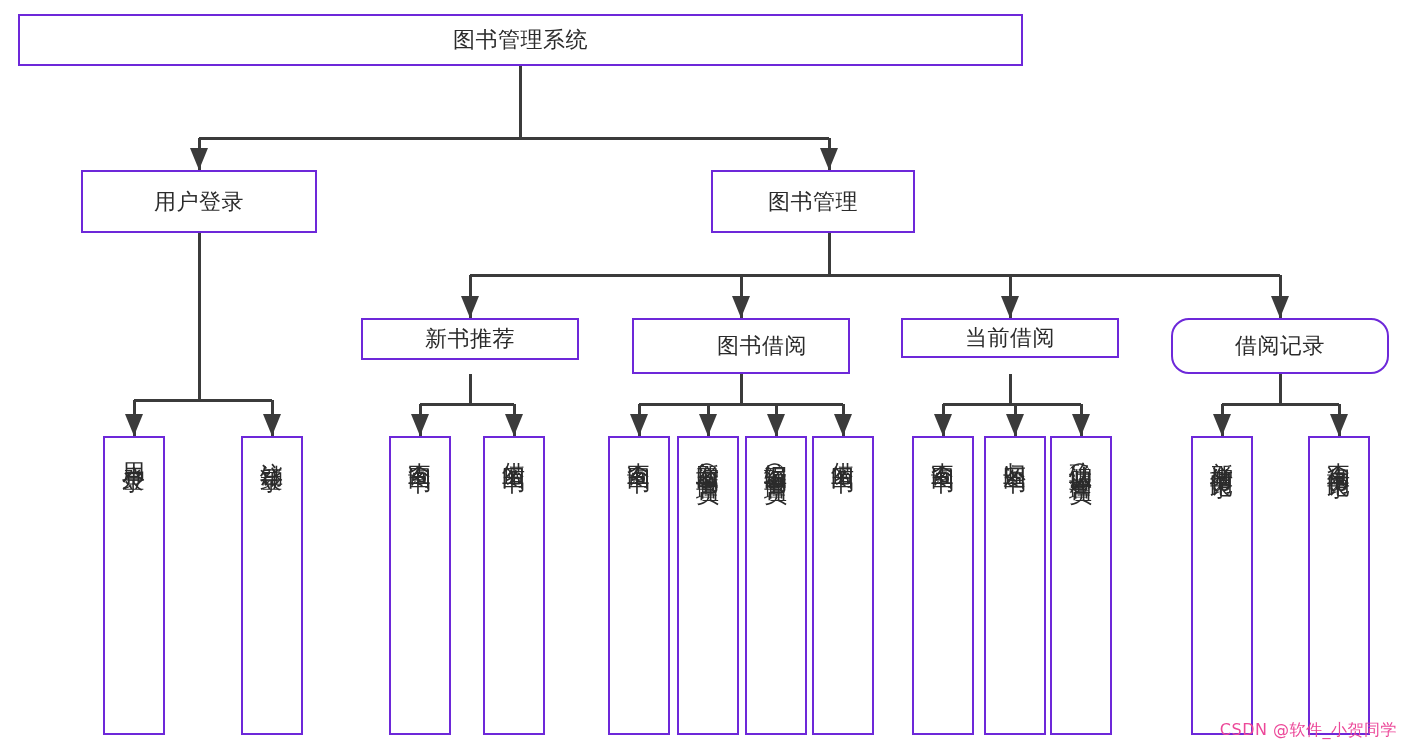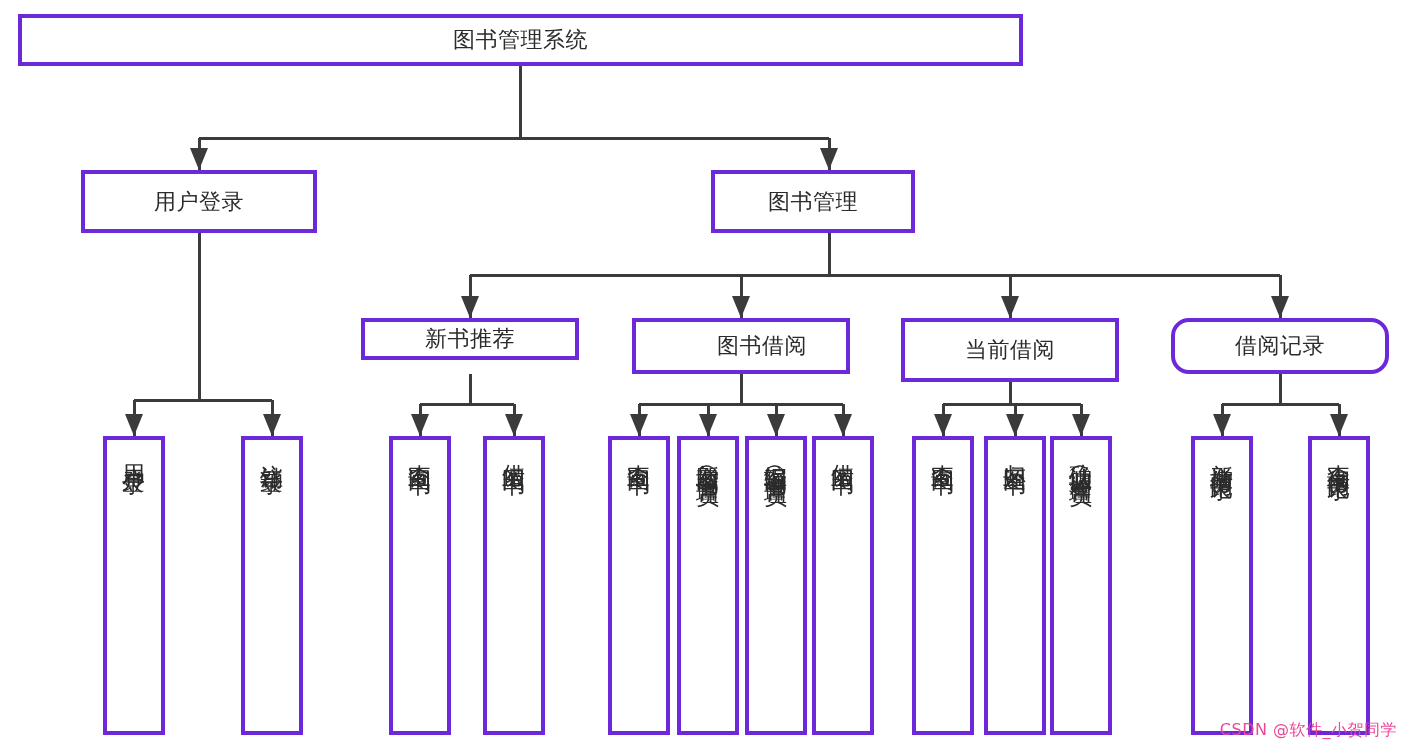--- a/index.html
+++ b/index.html
@@ -20,21 +20,21 @@
     left: 0;
     top: 0;
     width: 1405px;
     height: 747px;
     pointer-events: none;
   }
   .node {
     position: absolute;
     box-sizing: border-box;
     background: #ffffff;
-    border: 4px solid #6d28d9;
+    border: 2px solid #6d28d9;
     display: flex;
     align-items: center;
     justify-content: center;
     color: #2b2b2b;
   }
   .node .label {
     display: block;
     text-align: center;
     line-height: 1.18;
     white-space: pre-wrap;
@@ -135,21 +135,21 @@
       </div>
       <div class="node horiz" style="left: 711px; top: 170px; width: 204px; height: 63px;">
         <span class="label">图书管理</span>
       </div>
       <div class="node horiz" style="left: 361px; top: 318px; width: 218px; height: 42px;">
         <span class="label">新书推荐</span>
       </div>
       <div class="node horiz" style="left: 632px; top: 318px; width: 218px; height: 56px; padding-left: 42px;">
         <span class="label">图书借阅</span>
       </div>
-      <div class="node horiz" style="left: 901px; top: 318px; width: 218px; height: 64px;">
+      <div class="node horiz" style="left: 901px; top: 318px; width: 218px; height: 40px;">
         <span class="label">当前借阅</span>
       </div>
       <div class="node horiz" style="left: 1171px; top: 318px; width: 218px; height: 56px; border-radius: 18px;">
         <span class="label">借阅记录</span>
       </div>
       <div class="node vert" style="left: 103px; top: 436px; width: 62px; height: 299px;">
         <span class="label">用户登录</span>
       </div>
       <div class="node vert" style="left: 241px; top: 436px; width: 62px; height: 299px;">
         <span class="label">注销登录</span>

